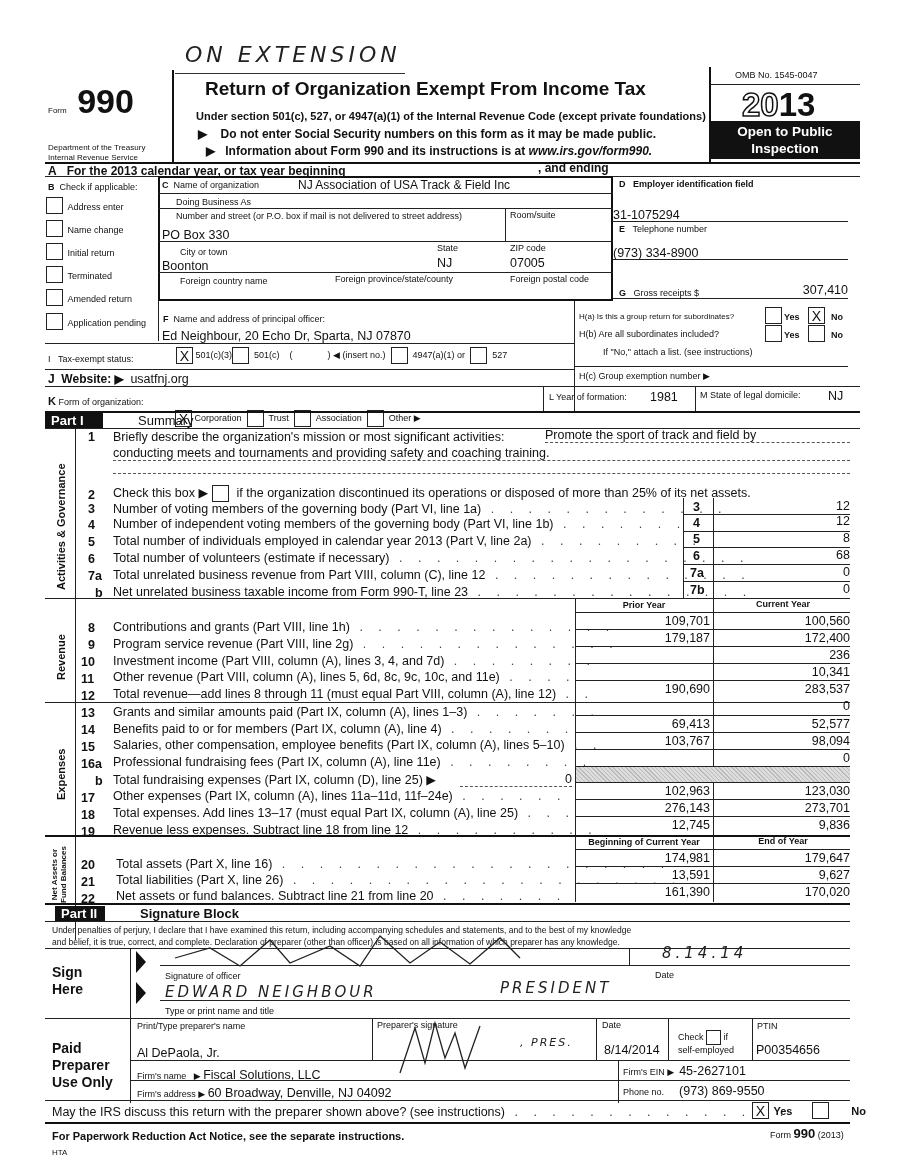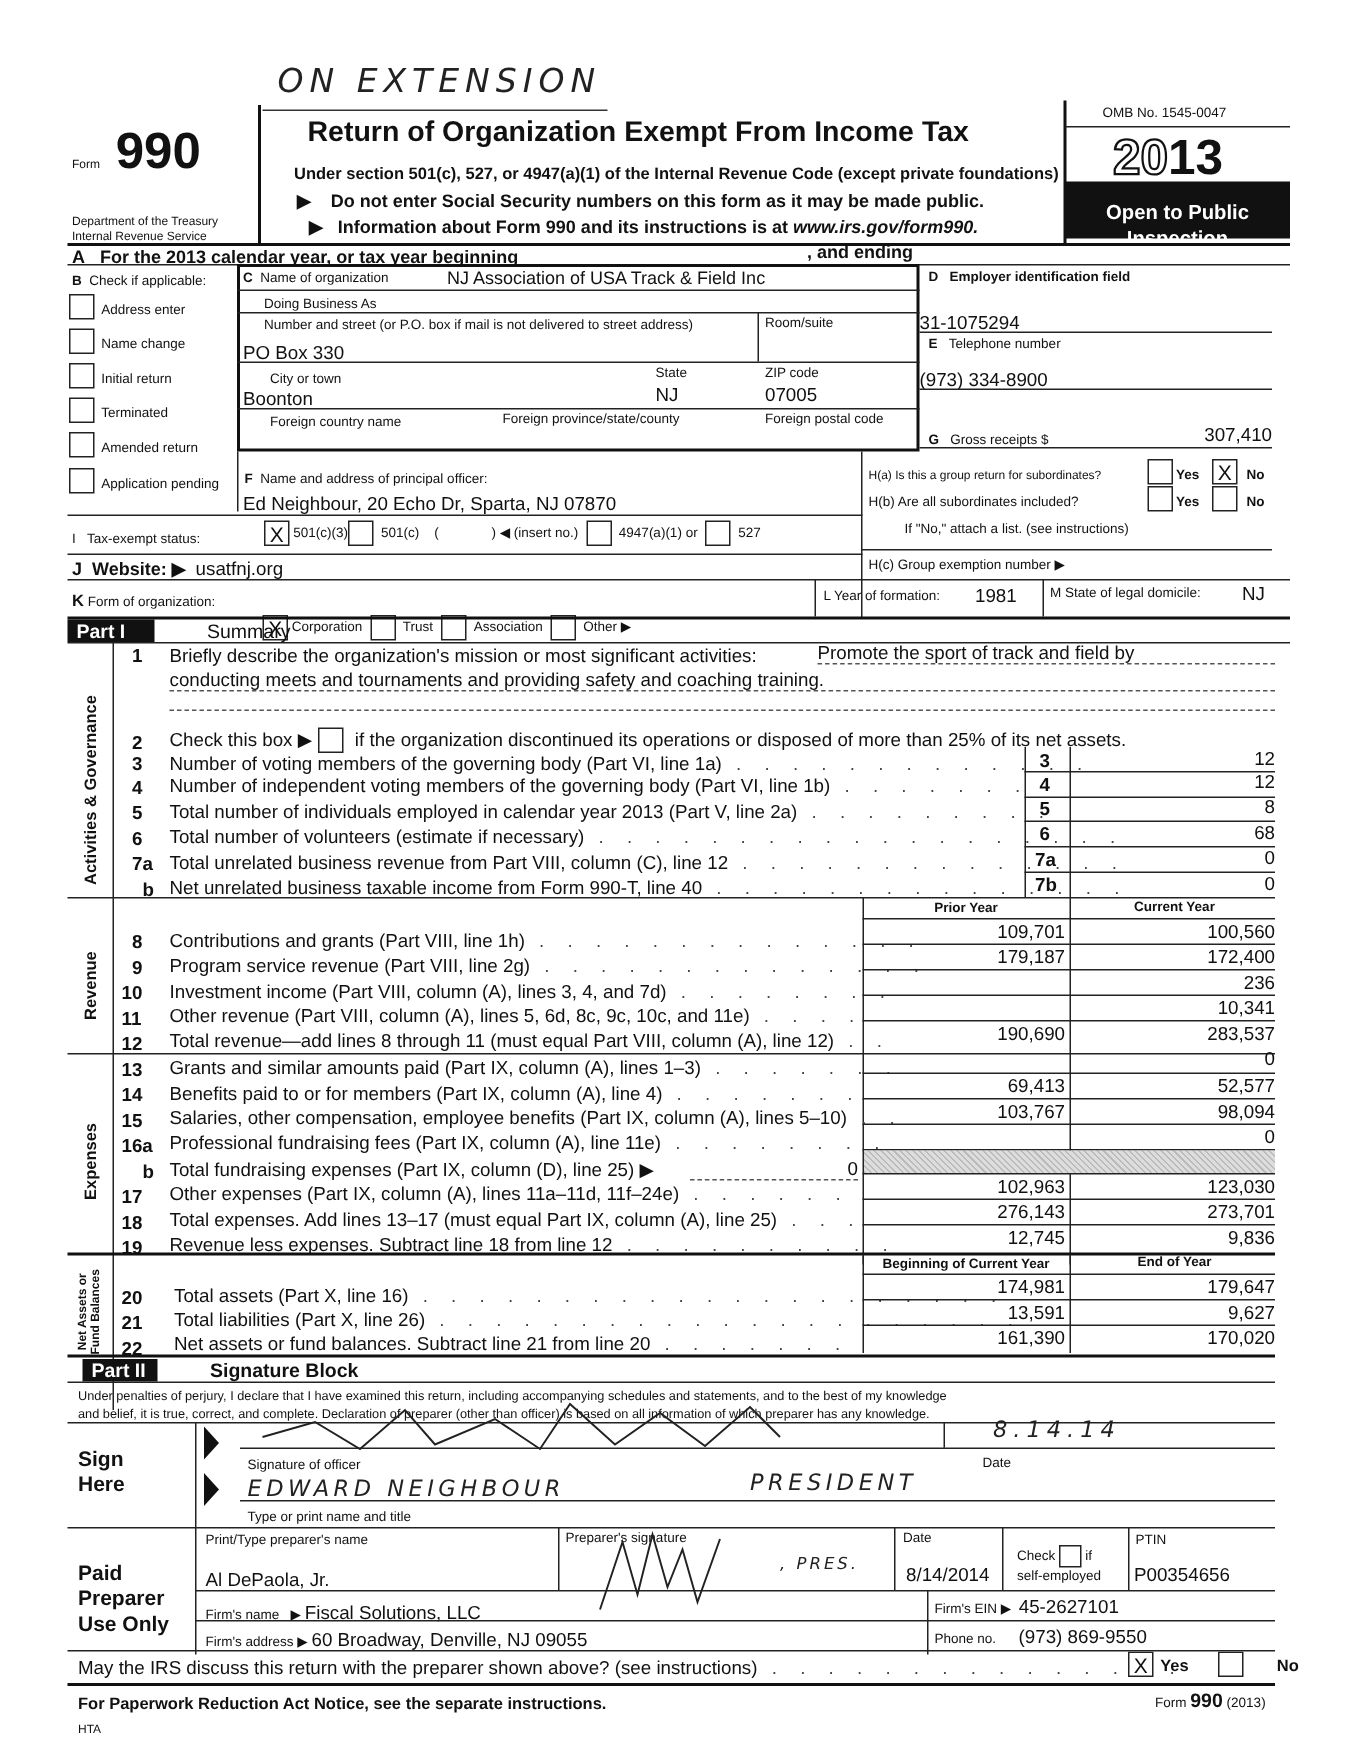--- a/index.html
+++ b/index.html
@@ -42,21 +42,21 @@
 
 <div class="abs" style="left:205px;top:78px;font-size:19px;font-weight:bold">Return of Organization Exempt From Income Tax</div>
 <div class="abs" style="left:196px;top:110px;font-size:11px;font-weight:bold">Under section 501(c), 527, or 4947(a)(1) of the Internal Revenue Code (except private foundations)</div>
 <div class="abs" style="left:198px;top:127px;font-size:12px;font-weight:bold">▶&nbsp;&nbsp;&nbsp;&nbsp;<span>Do not enter Social Security numbers on this form as it may be made public.</span></div>
 <div class="abs" style="left:206px;top:144px;font-size:12px;font-weight:bold">▶&nbsp;&nbsp;&nbsp;<span>Information about Form 990 and its instructions is at </span><i>www.irs.gov/form990.</i></div>
 
 <div class="vthick" style="left:709px;top:67px;height:96px"></div>
 <div class="abs sm" style="left:735px;top:70px">OMB No. 1545-0047</div>
 <div class="hline" style="left:710px;top:84px;width:150px"></div>
 <div class="abs" style="left:742px;top:86px;font-size:33px;font-weight:bold"><span style="color:#fff;-webkit-text-stroke:1.5px #111">20</span><span>13</span></div>
-<div class="abs" style="left:710px;top:121px;width:150px;height:38px;background:#111;color:#fff;text-align:center;font-size:13.5px;font-weight:bold;line-height:17px;padding-top:12px">
+<div class="abs" style="left:710px;top:121px;width:150px;height:38px;background:#111;color:#fff;text-align:center;font-size:13.5px;font-weight:bold;line-height:17px;padding-top:2px">
   <div>Open to Public</div>
   <div>Inspection</div>
 </div>
 
 <div class="hthick" style="left:45px;top:162px;width:815px"></div>
 <div class="abs" style="left:48px;top:164px;font-size:12px;font-weight:bold"><span>A</span>&nbsp;&nbsp;&nbsp;<span>For the 2013 calendar year, or tax year beginning</span></div>
 <div class="abs" style="left:538px;top:161px;font-size:12px;font-weight:bold">, and ending</div>
 <div class="hline" style="left:45px;top:176px;width:815px"></div>
 
 <div class="abs sm" style="left:48px;top:182px"><b>B</b>&nbsp;&nbsp;<span>Check if applicable:</span></div>
@@ -184,21 +184,21 @@
 </div>
 <div>
   <div class="num" style="left:88px;top:569px">7a</div>
   <div class="row" style="left:113px;top:568px"><span>Total unrelated business revenue from Part VIII, column (C), line 12</span><span class="dots"> . . . . . . . . . . . . . .</span></div>
   <div class="num" style="left:690px;top:566px">7a</div>
   <div class="val" style="left:715px;top:565px;width:135px">0</div>
   <div class="hline" style="left:683px;top:581px;width:167px"></div>
 </div>
 <div>
   <div class="num" style="left:95px;top:586px">b</div>
-  <div class="row" style="left:113px;top:585px"><span>Net unrelated business taxable income from Form 990-T, line 40</span><span class="dots"> . . . . . . . . . . . . . . .</span></div>
+  <div class="row" style="left:113px;top:585px"><span>Net unrelated business taxable income from Form 990-T, line 23</span><span class="dots"> . . . . . . . . . . . . . . .</span></div>
   <div class="num" style="left:690px;top:583px">7b</div>
   <div class="val" style="left:715px;top:582px;width:135px">0</div>
 </div>
 <div class="hline" style="left:45px;top:598px;width:805px"></div>
 
 <div class="vline" style="left:575px;top:598px;height:245px"></div>
 <div class="vline" style="left:713px;top:598px;height:245px"></div>
 <div class="abs sm b" style="left:575px;top:600px;width:138px;text-align:center">Prior Year</div>
 <div class="abs sm b" style="left:713px;top:599px;width:140px;text-align:center">Current Year</div>
 <div class="hline" style="left:575px;top:612px;width:275px"></div>
@@ -383,21 +383,21 @@
 <div class="abs sm" style="left:678px;top:1045px">self-employed</div>
 <div class="vline" style="left:752px;top:1018px;height:42px"></div>
 <div class="abs sm" style="left:757px;top:1021px">PTIN</div>
 <div class="abs" style="left:756px;top:1043px;font-size:12.5px">P00354656</div>
 <div class="hline" style="left:130px;top:1060px;width:720px"></div>
 
 <div class="abs sm" style="left:137px;top:1068px"><span>Firm's name</span>&nbsp;&nbsp;&nbsp;▶ <span style="font-size:12.5px">Fiscal Solutions, LLC</span></div>
 <div class="vline" style="left:618px;top:1060px;height:43px"></div>
 <div class="abs sm" style="left:623px;top:1064px"><span>Firm's EIN ▶</span>&nbsp;&nbsp;<span style="font-size:12.5px">45-2627101</span></div>
 <div class="hline" style="left:130px;top:1080px;width:720px"></div>
-<div class="abs sm" style="left:137px;top:1086px"><span>Firm's address</span>&nbsp;▶ <span style="font-size:12.5px">60 Broadway, Denville, NJ 09055</span></div>
+<div class="abs sm" style="left:137px;top:1086px"><span>Firm's address</span>&nbsp;▶ <span style="font-size:12.5px">60 Broadway, Denville, NJ 04092</span></div>
 <div class="abs sm" style="left:623px;top:1084px"><span>Phone no.</span>&nbsp;&nbsp;&nbsp;&nbsp;&nbsp;&nbsp;<span style="font-size:12.5px">(973) 869-9550</span></div>
 <div class="hline" style="left:45px;top:1100px;width:805px"></div>
 
 <div class="abs" style="left:52px;top:1105px;font-size:12.5px;white-space:nowrap"><span>May the IRS discuss this return with the preparer shown above? (see instructions)</span><span class="dots"> . . . . . . . . . . . . . . .</span></div>
 <div class="abs" style="left:752px;top:1101px"><span class="box">X</span> <span class="md b">Yes</span></div>
 <div class="abs" style="left:812px;top:1101px"><span class="box"></span>&nbsp;&nbsp;&nbsp;&nbsp;&nbsp;<span class="md b">No</span></div>
 <div class="hthick" style="left:45px;top:1122px;width:805px"></div>
 
 <div class="abs md b" style="left:52px;top:1130px">For Paperwork Reduction Act Notice, see the separate instructions.</div>
 <div class="abs xs" style="left:52px;top:1148px">HTA</div>

